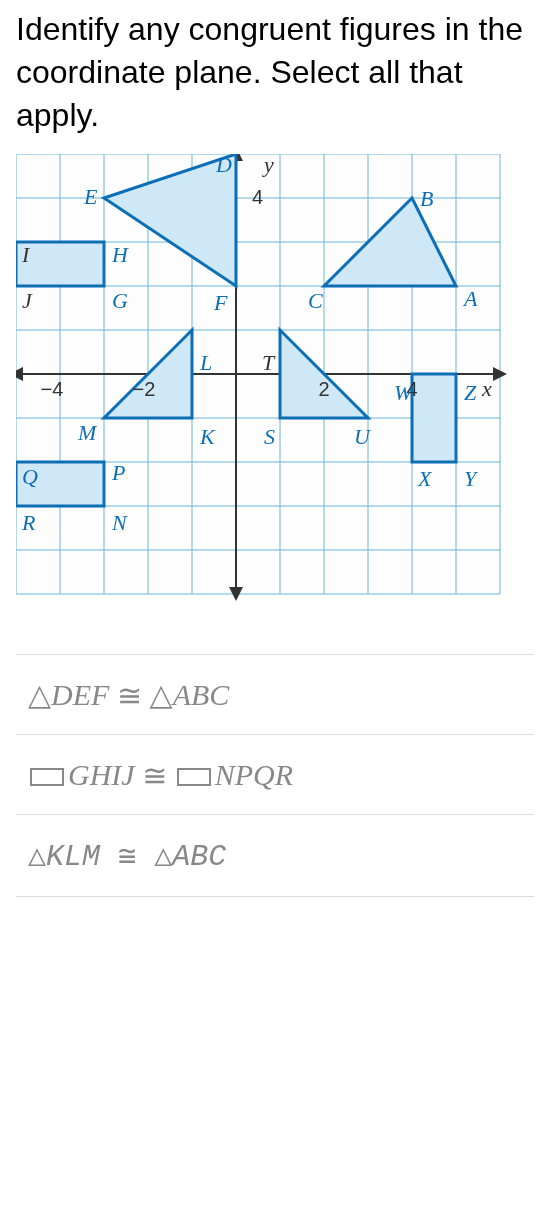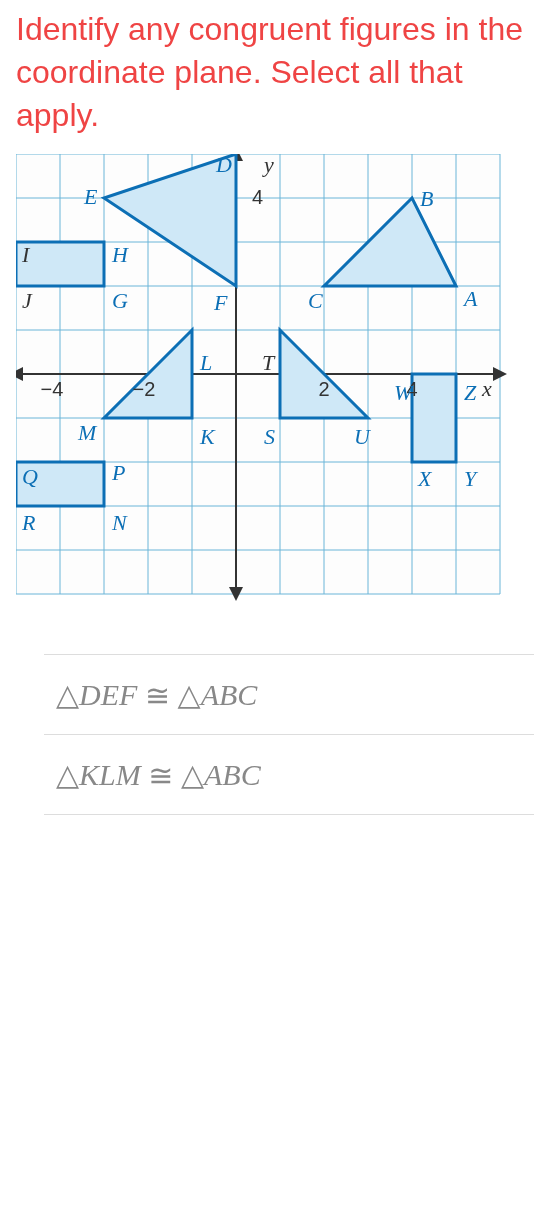--- a/index.html
+++ b/index.html
@@ -6,38 +6,37 @@
   body {
     font-family: Arial, Helvetica, sans-serif;
     width: 550px;
     background: #fff;
     color: #333;
   }
   .question {
     font-size: 32px;
     line-height: 1.35;
     padding: 8px 16px 16px 16px;
-    color: #ef4444;
+    color: #000000;
   }
   .chart-wrap {
     padding: 0 16px 20px 16px;
   }
   .options {
     padding: 0 16px 20px 16px;
-    margin-left: 28px;
   }
   .option {
     border-top: 1px solid #ddd;
     padding: 22px 12px;
     font-size: 30px;
     font-family: "Times New Roman", Times, serif;
     font-style: italic;
     color: #888;
   }
-  .option:last-child { border-bottom: 1px solid #ddd; }
+  .option:last-child { border-bottom: 1px solid #ddd; font-family: Liberation Mono, monospace; }
   .cong { font-style: normal; display: inline-block; position: relative; top: 1px; }
   .tri { font-style: normal; }
   .rect-sym {
     display: inline-block;
     width: 34px;
     height: 18px;
     border: 2px solid #888;
     vertical-align: -1px;
     margin: 0 4px 0 2px;
   }
@@ -149,17 +148,22 @@
 </svg>
 </div>
 
 <div class="options">
   <div class="option">
     <span class="tri">△</span><span>DEF</span>
     <span class="cong">≅</span>
     <span class="tri">△</span><span>ABC</span>
   </div>
   <div class="option">
+    <span class="rect-sym"></span><span>GHIJ</span>
+    <span class="cong">≅</span>
+    <span class="rect-sym"></span><span>NPQR</span>
+  </div>
+  <div class="option">
     <span class="tri">△</span><span>KLM</span>
     <span class="cong">≅</span>
     <span class="tri">△</span><span>ABC</span>
   </div>
 </div>
 
 </body></html>

